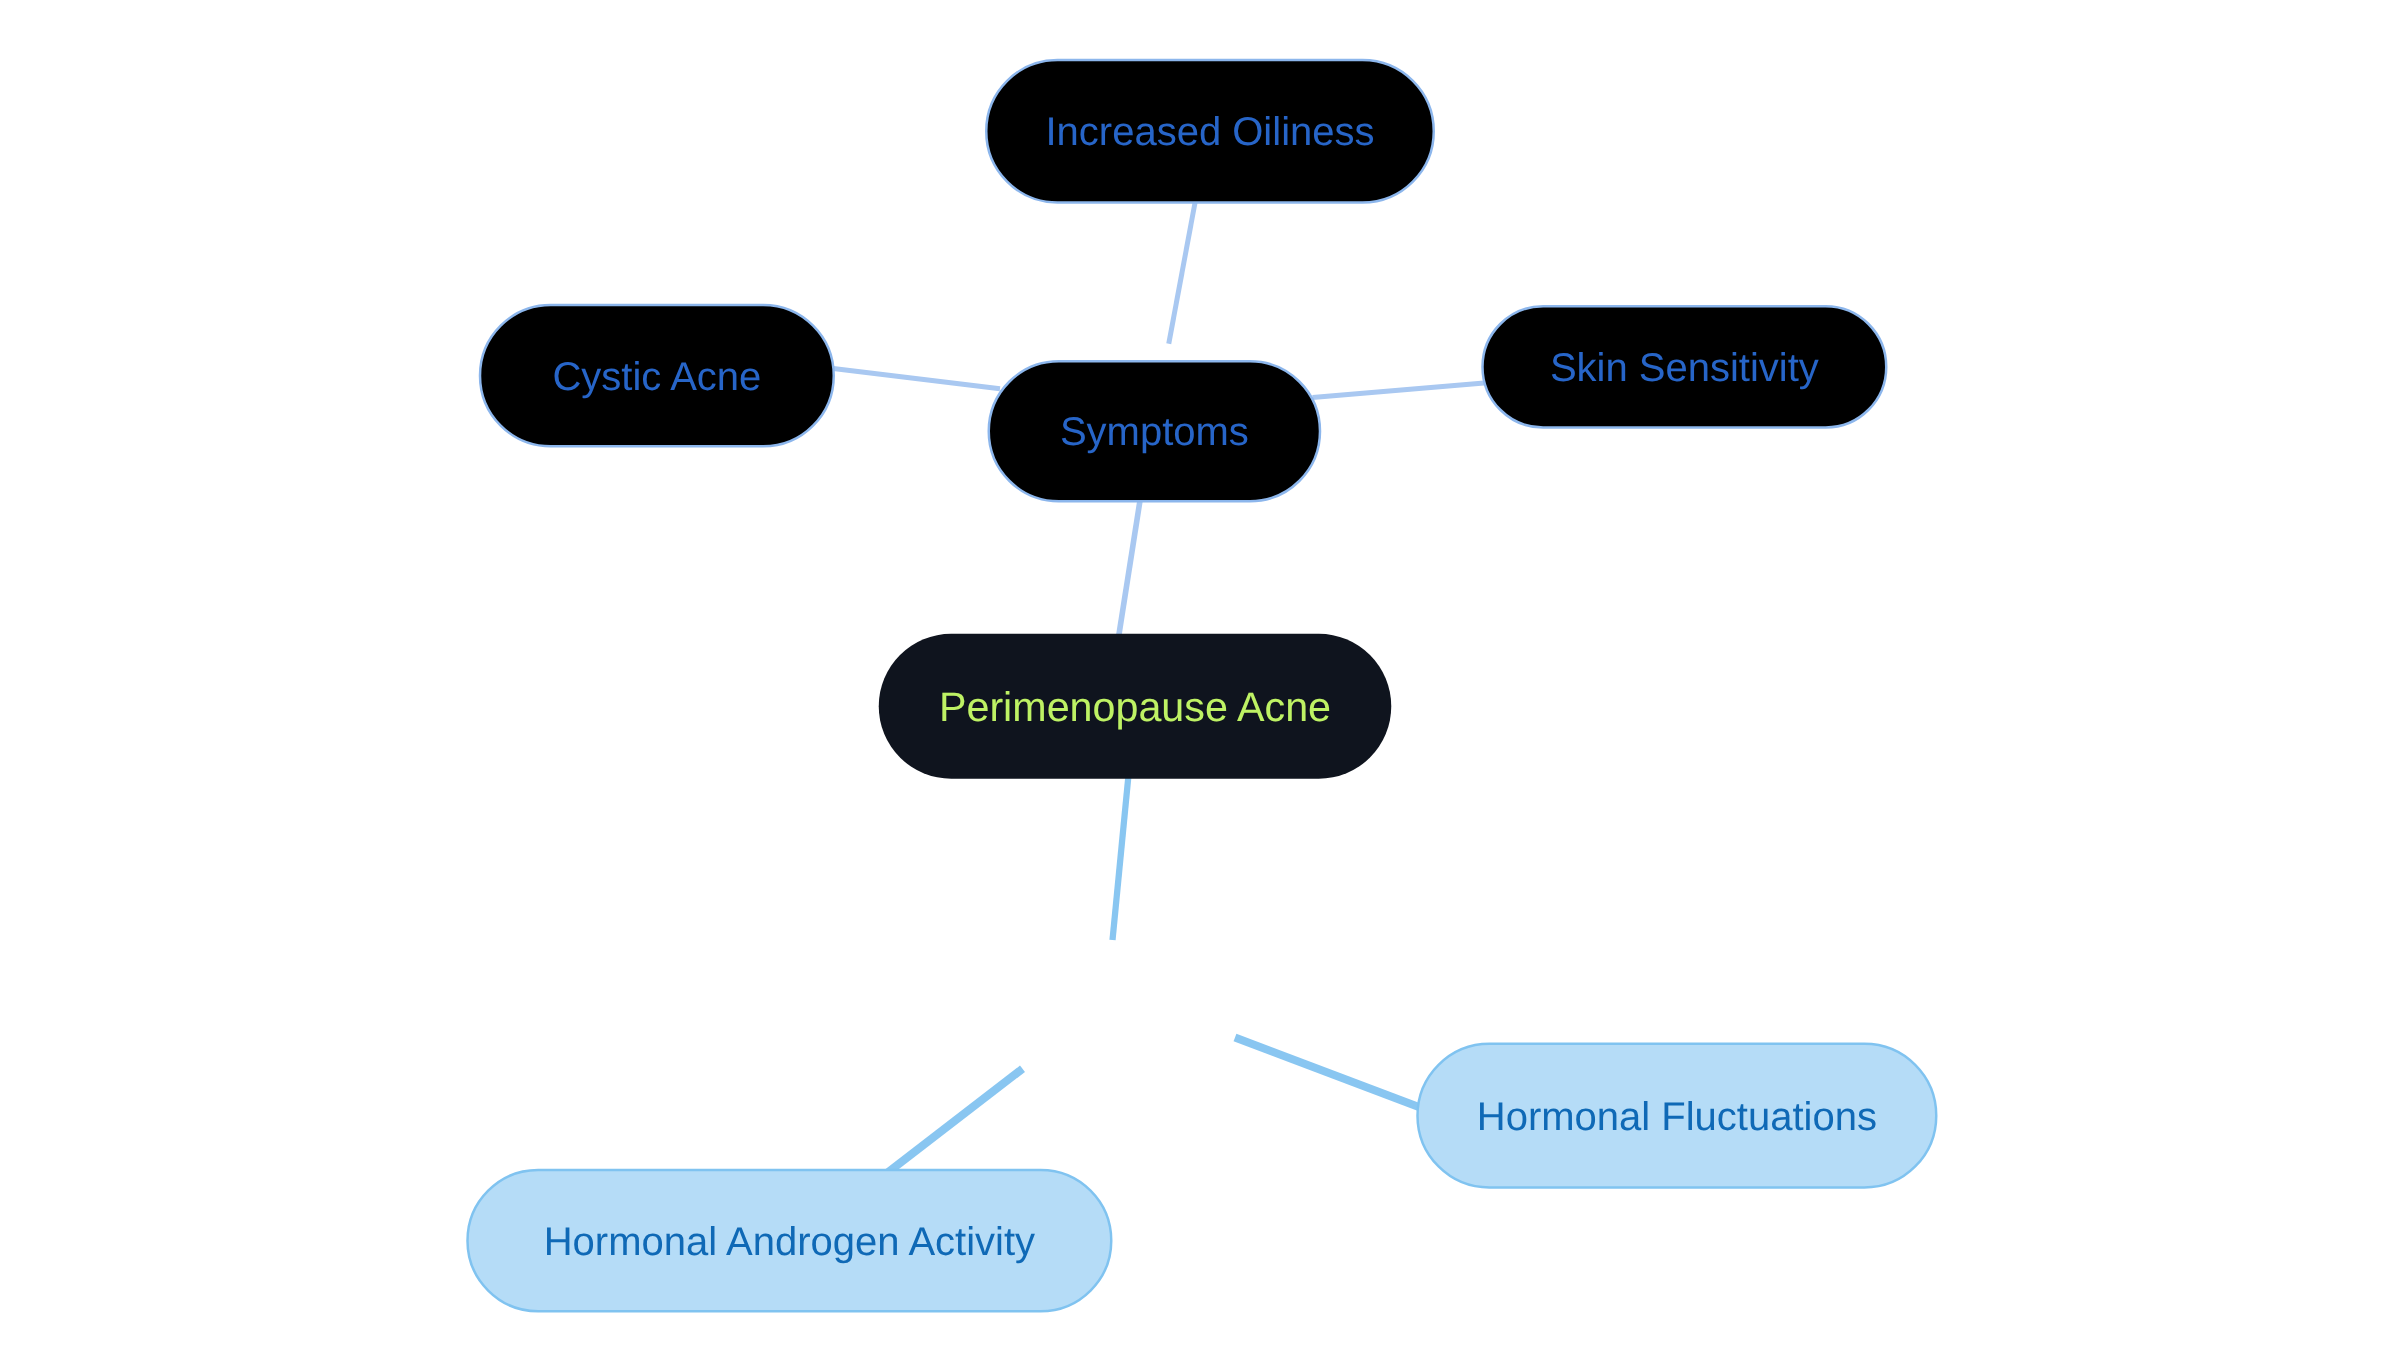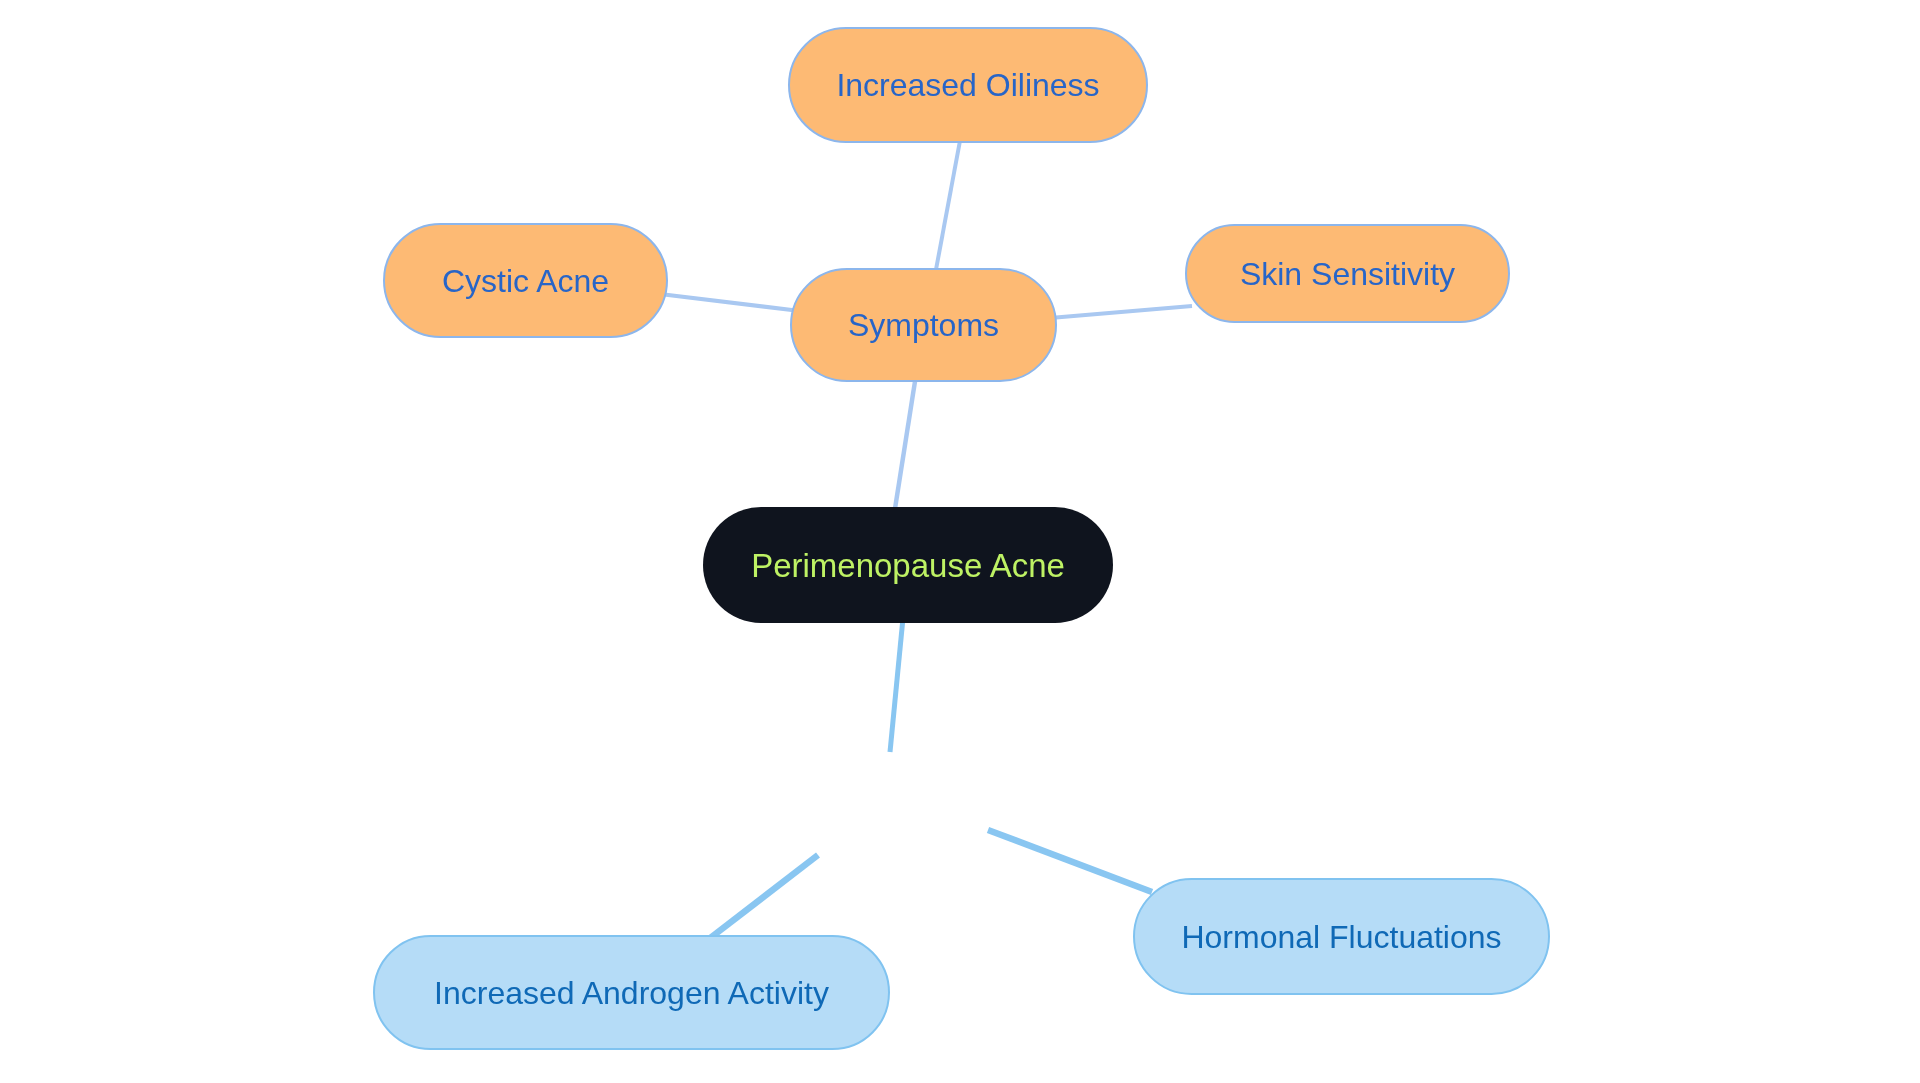--- a/index.html
+++ b/index.html
@@ -33,23 +33,24 @@
     white-space: nowrap;
     font-size: 32px;
     line-height: 1;
   }
   .node-root {
     background: #0f141e;
     color: #bef264;
     font-size: 33px;
   }
   .branch-symptoms {
-    background: #fdba74;
+    background: #000000;
     border: 2px solid #8cb6ec;
     color: #2765c8;
+    margin-top: 20px;
   }
   .branch-causes {
     background: #b5dcf7;
     border: 2.5px solid #80c3f0;
     color: #0f69b6;
   }
 </style>
 </head>
 <body>
 
@@ -81,21 +82,21 @@
 
   <div class="node branch-symptoms" style="left:1185px; top:224px; width:325px; height:99px;">
     <span>Skin Sensitivity</span>
   </div>
 
   <div class="node node-root" style="left:703px; top:507px; width:410px; height:116px;">
     <span>Perimenopause Acne</span>
   </div>
 
 
-  <div class="node branch-causes" style="left:1133px; top:878px; width:417px; height:117px;">
+  <div class="node branch-causes" style="left:1133px; top:834px; width:417px; height:117px;">
     <span>Hormonal Fluctuations</span>
   </div>
 
   <div class="node branch-causes" style="left:373px; top:935px; width:517px; height:115px;">
-    <span>Increased Androgen Activity</span>
+    <span>Hormonal Androgen Activity</span>
   </div>
 
 </div>
 
 </body></html>

